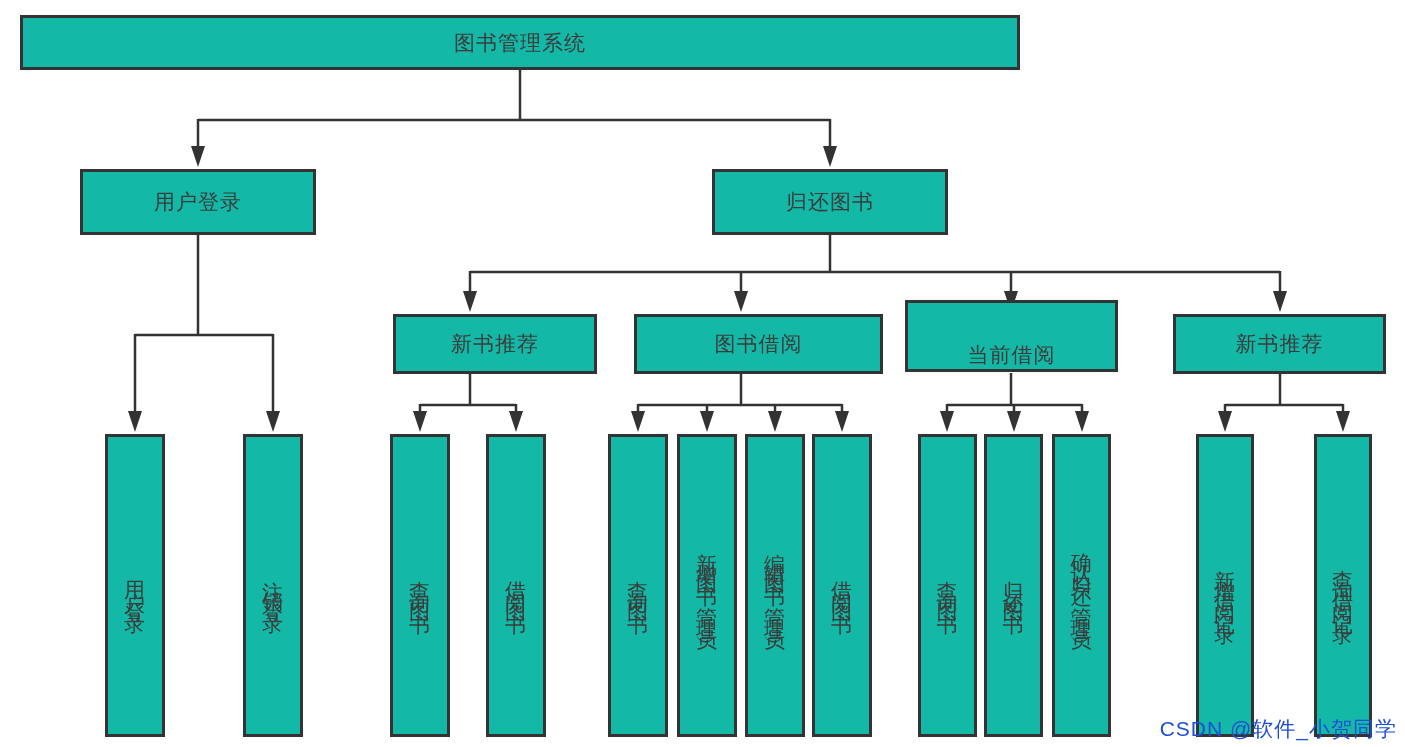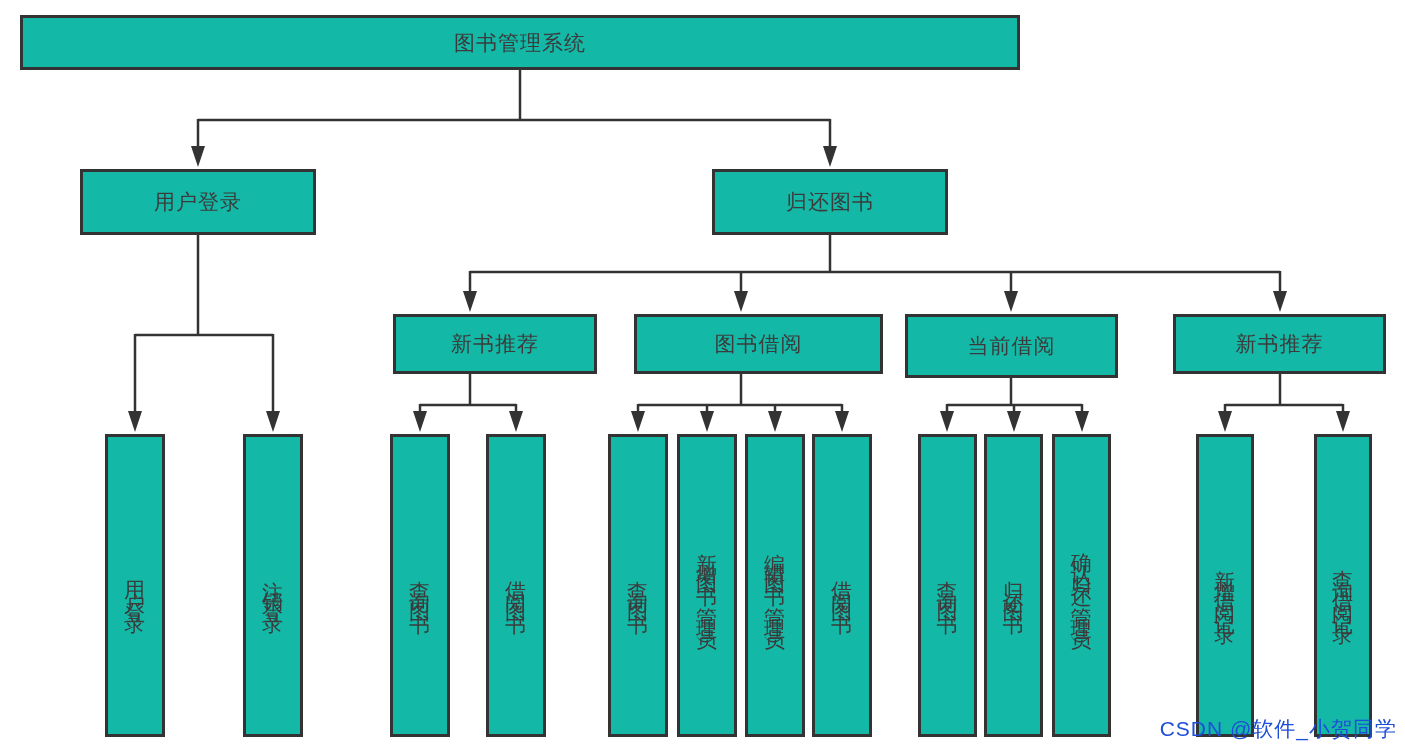--- a/index.html
+++ b/index.html
@@ -136,21 +136,21 @@
   <div class="node" style="left:712px; top:169px; width:236px; height:66px;">
     <span>归还图书</span>
   </div>
 
   <div class="node" style="left:345px; top:314px; width:204px; height:60px;margin-left:48px;">
     <span>新书推荐</span>
   </div>
   <div class="node" style="left:634px; top:314px; width:249px; height:60px;">
     <span>图书借阅</span>
   </div>
-  <div class="node" style="left:905px; top:314px; width:213px; height:64px;">
+  <div class="node" style="left:905px; top:300px; width:213px; height:72px;align-items:flex-end;">
     <span>当前借阅</span>
   </div>
   <div class="node" style="left:1173px; top:314px; width:213px; height:60px;">
     <span>新书推荐</span>
   </div>
 
   <div class="node leaf" style="left:105px; top:434px; width:60px; height:303px;">
     <span>用户登录</span>
   </div>
   <div class="node leaf" style="left:243px; top:434px; width:60px; height:303px;">

